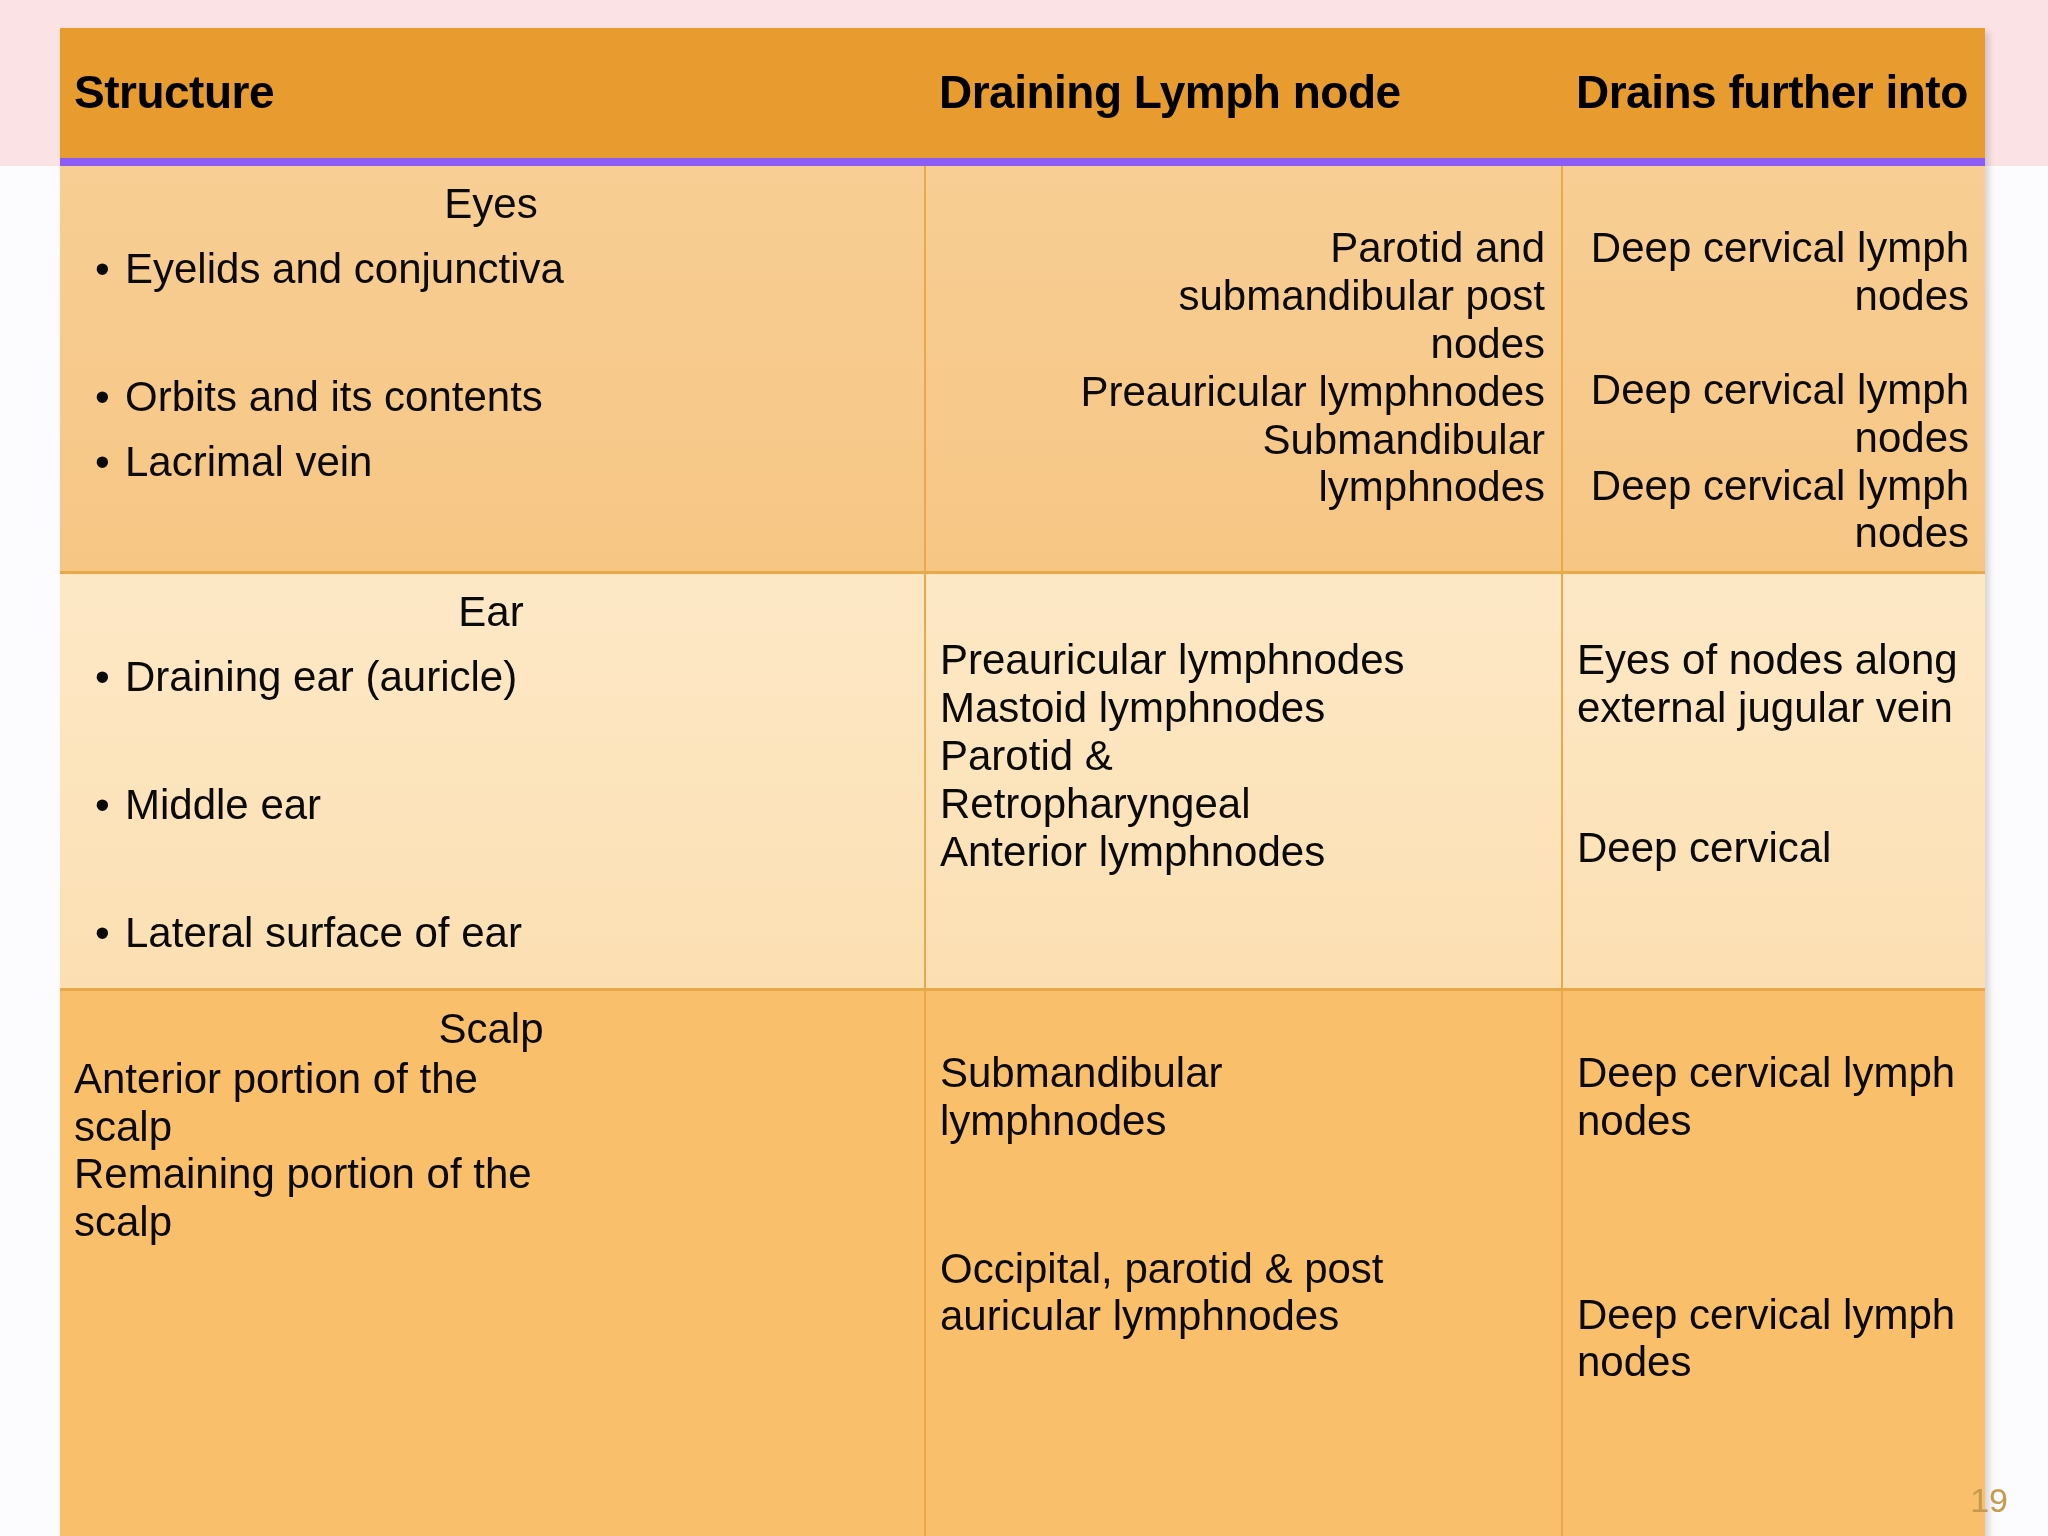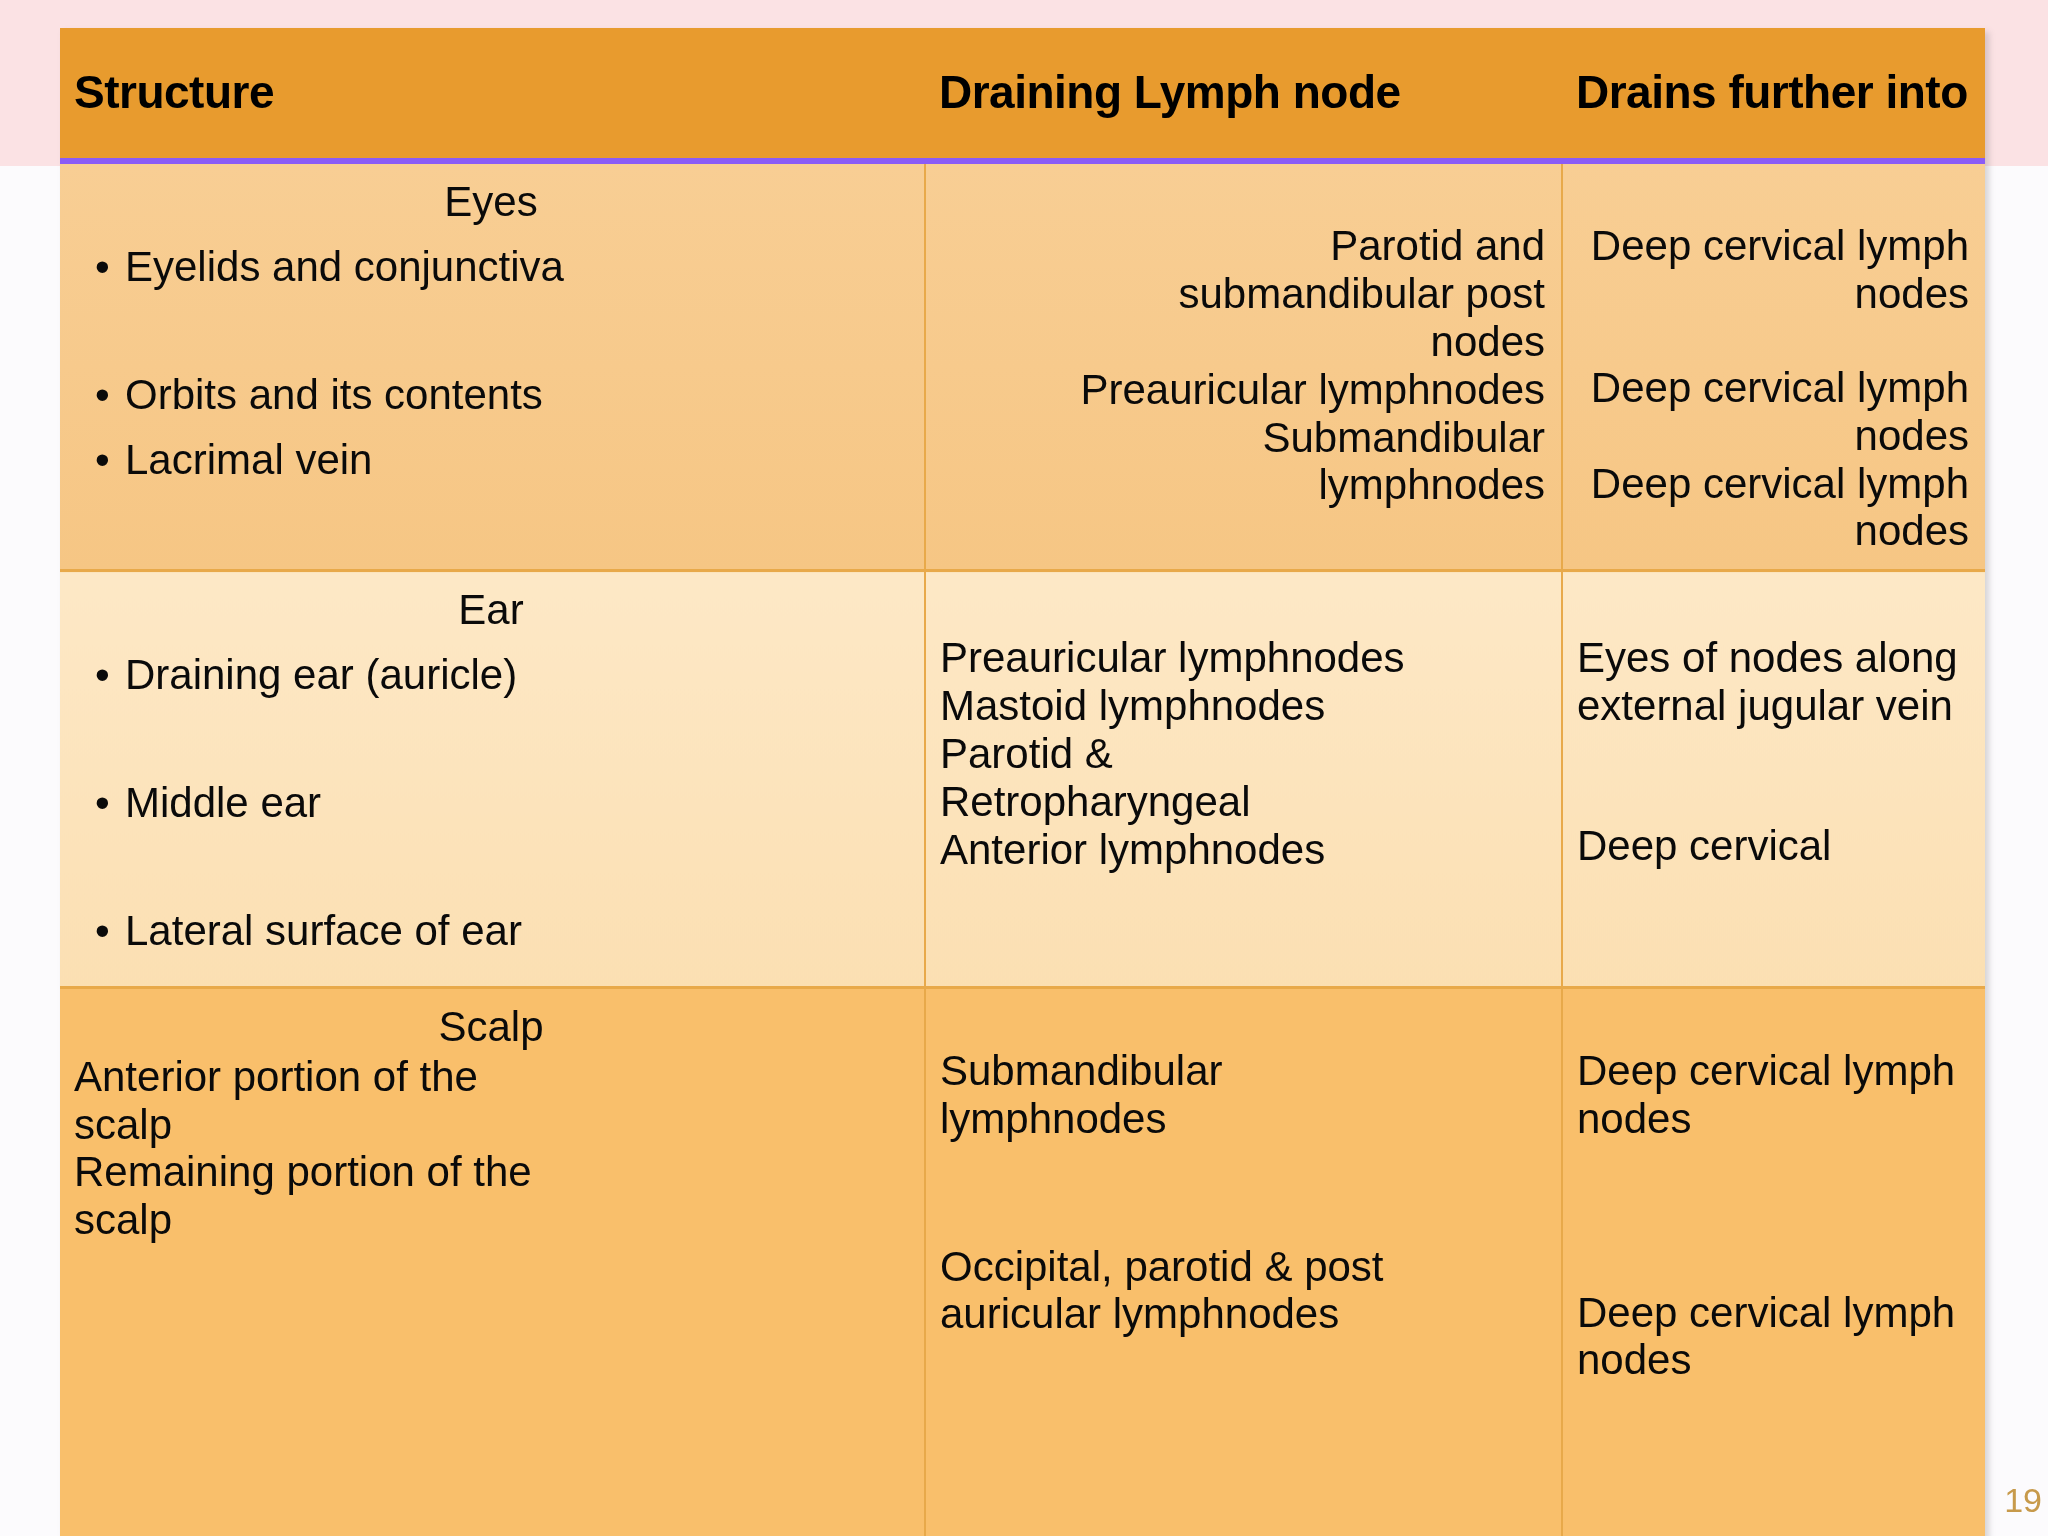--- a/index.html
+++ b/index.html
@@ -37,21 +37,21 @@
     font-weight:bold;
     font-size:46px;
     font-family:"Liberation Sans", sans-serif;
     font-stretch:condensed;
     padding:14px 0 16px 14px;
     height:100px;
     border:none;
     letter-spacing:-0.5px;
   }
   #lymph-table thead tr{
-    border-bottom:6px solid #8b5cf6;
+    border-bottom:8px solid #8b5cf6;
   }
   #lymph-table td{
     vertical-align:top;
     font-size:42px;
     line-height:1.14;
     color:#0a0a0a;
     padding:14px 16px 14px 14px;
     border-right:2px solid #E8A94A;
     border-bottom:3px solid #E8A94A;
   }
@@ -84,21 +84,21 @@
   .gap-md{display:block;height:92px;}
   .gap-lg{display:block;height:100px;}
   .cond{font-stretch:condensed;}
 
   .pad-top-1{padding-top:58px !important;text-align:right;}
   .pad-top-2{padding-top:62px !important;}
   .pad-top-3{padding-top:58px !important;}
 
   
   #page-number{
-    position:absolute;right:6px;bottom:16px;
+    position:absolute;right:40px;bottom:16px;
     font-size:34px;color:#C79A4B;
     font-family:"Liberation Sans", sans-serif;
     z-index:5;
     margin-left:18px;
   }
 </style>
 </head>
 <body>
 
 <div id="bg-pink-band"></div>

